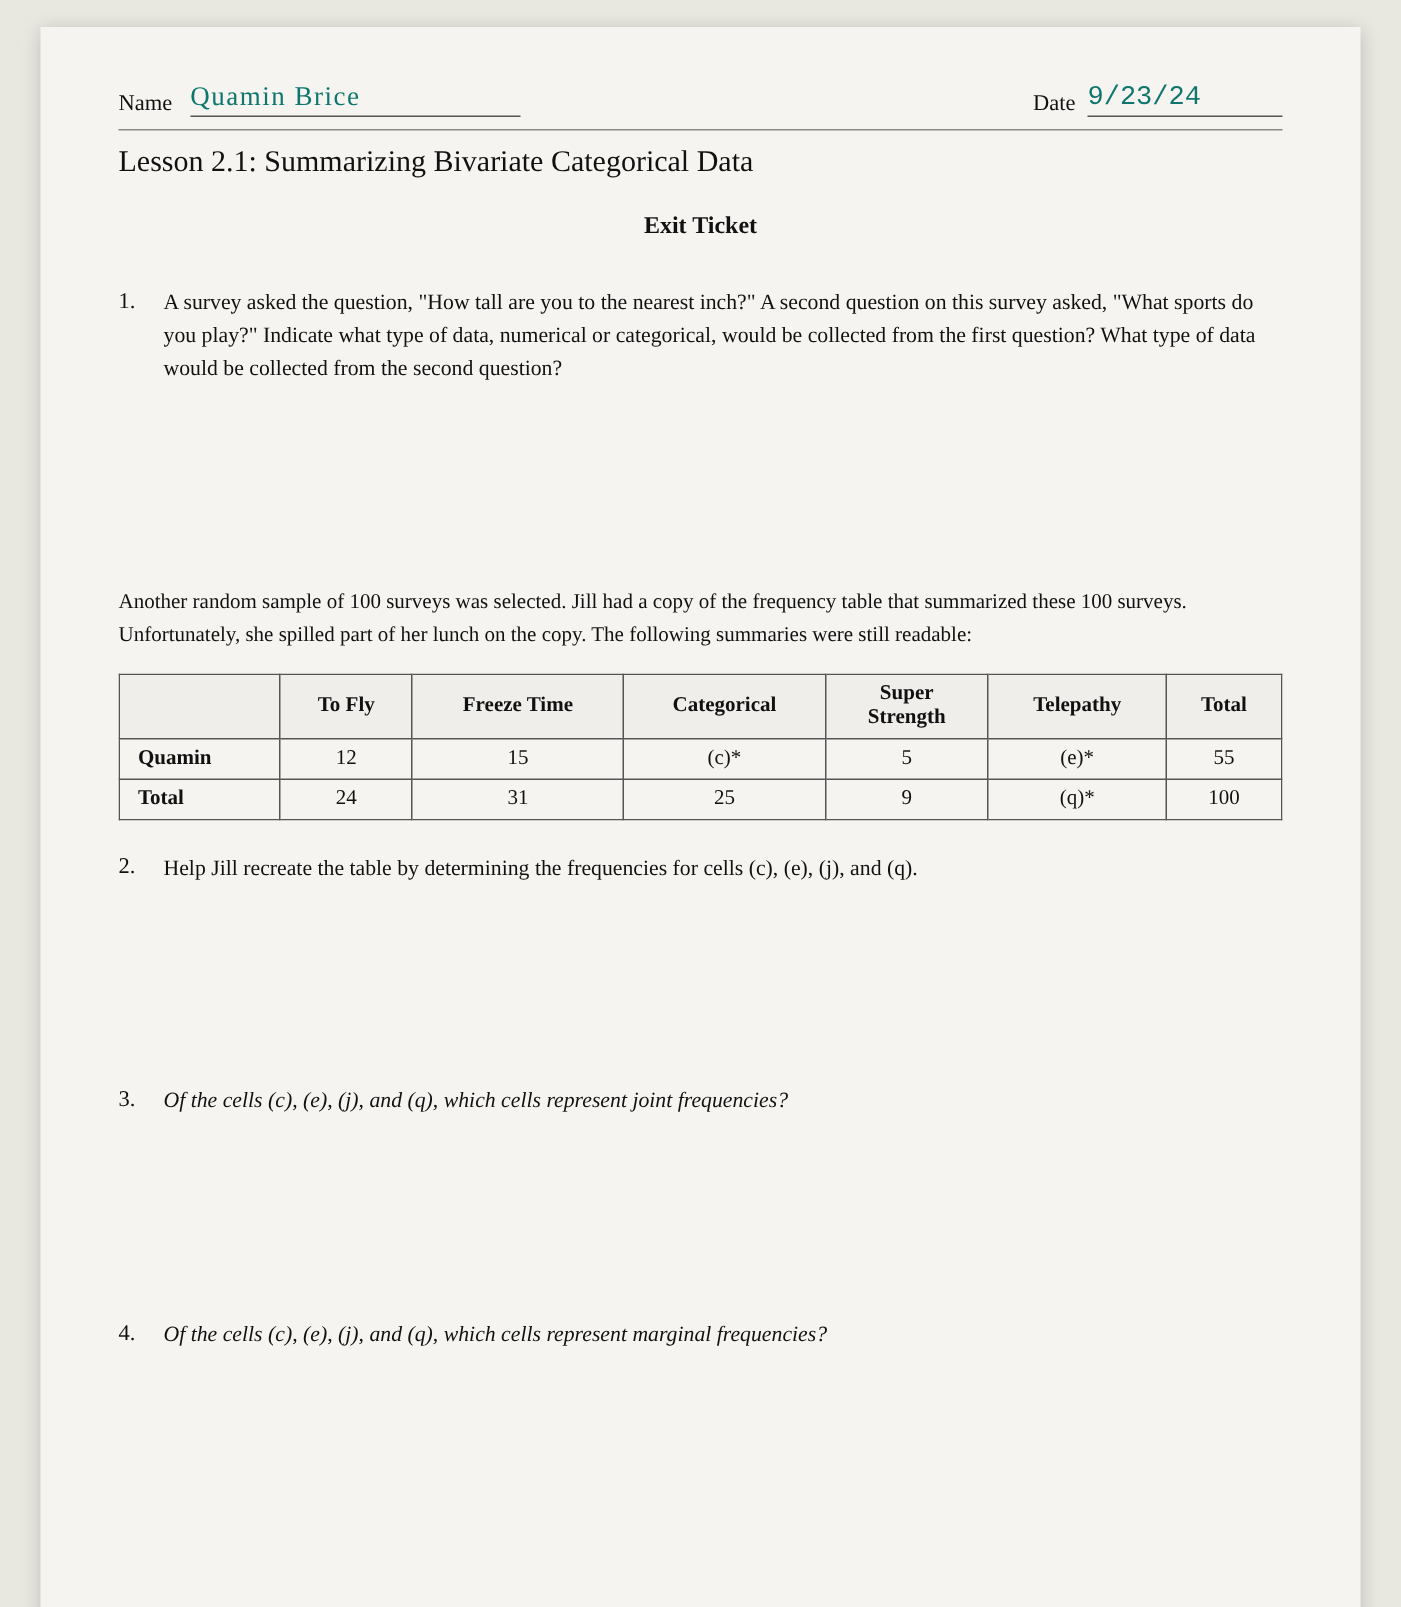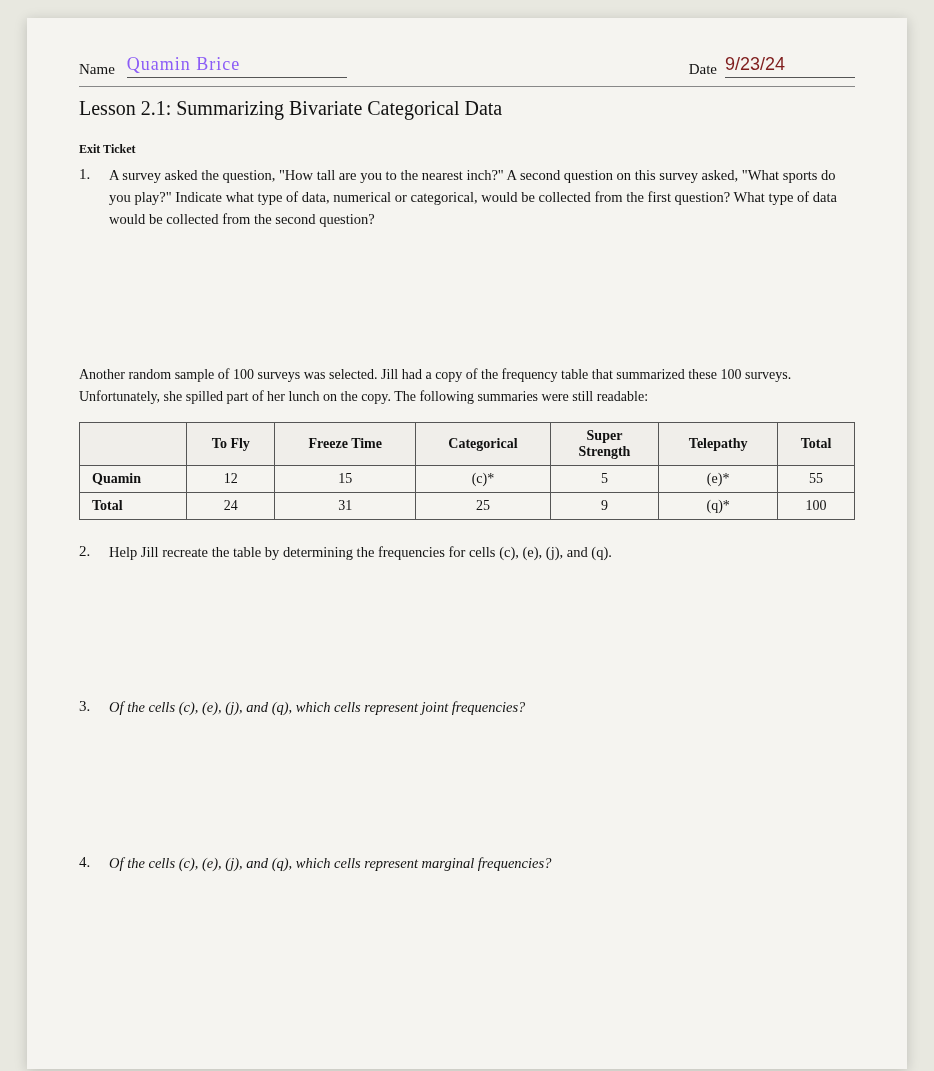--- a/index.html
+++ b/index.html
@@ -34,51 +34,52 @@
     }
     .name-label {
       font-size: 15px;
       font-weight: normal;
       margin-right: 4px;
     }
     .name-value {
       font-family: 'Segoe Script', 'Comic Sans MS', cursive;
       font-size: 18px;
       letter-spacing: 1px;
-      color: #8b5cf6;
+      color: #0f766e;
       border-bottom: 1.5px solid #555;
       padding-bottom: 2px;
       min-width: 220px;
     }
     .date-section {
       display: flex;
       align-items: flex-end;
       gap: 8px;
     }
     .date-label {
       font-size: 15px;
     }
     .date-value {
-      font-family: Liberation Sans, sans-serif;
+      font-family: Liberation Mono, monospace;
       font-size: 18px;
-      color: #7f1d1d;
+      color: #0f766e;
       border-bottom: 1.5px solid #555;
       padding-bottom: 2px;
       min-width: 130px;
     }
     .lesson-title {
       font-size: 20px;
       font-weight: normal;
       margin-bottom: 22px;
       margin-top: 6px;
     }
     .exit-ticket {
-      font-size: 12px;
+      font-size: 16px;
       font-weight: bold;
-      margin-bottom: 8px;
+      margin-bottom: 32px;
+      text-align: center;
     }
     .question-block {
       margin-bottom: 28px;
     }
     .question-row {
       display: flex;
       gap: 8px;
       align-items: flex-start;
       margin-bottom: 6px;
     }

